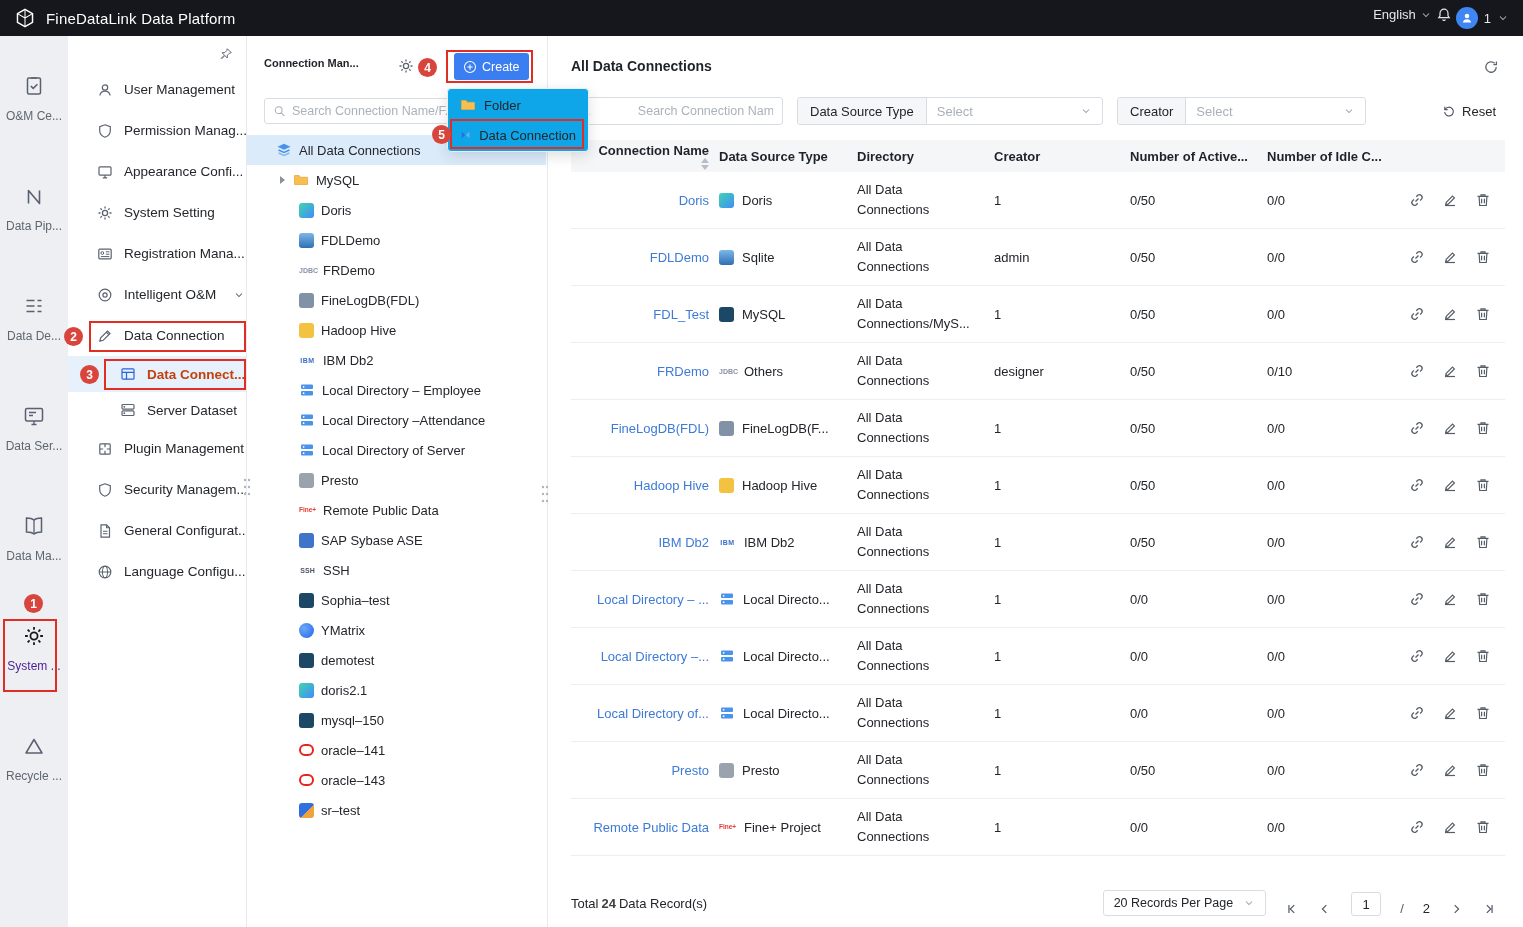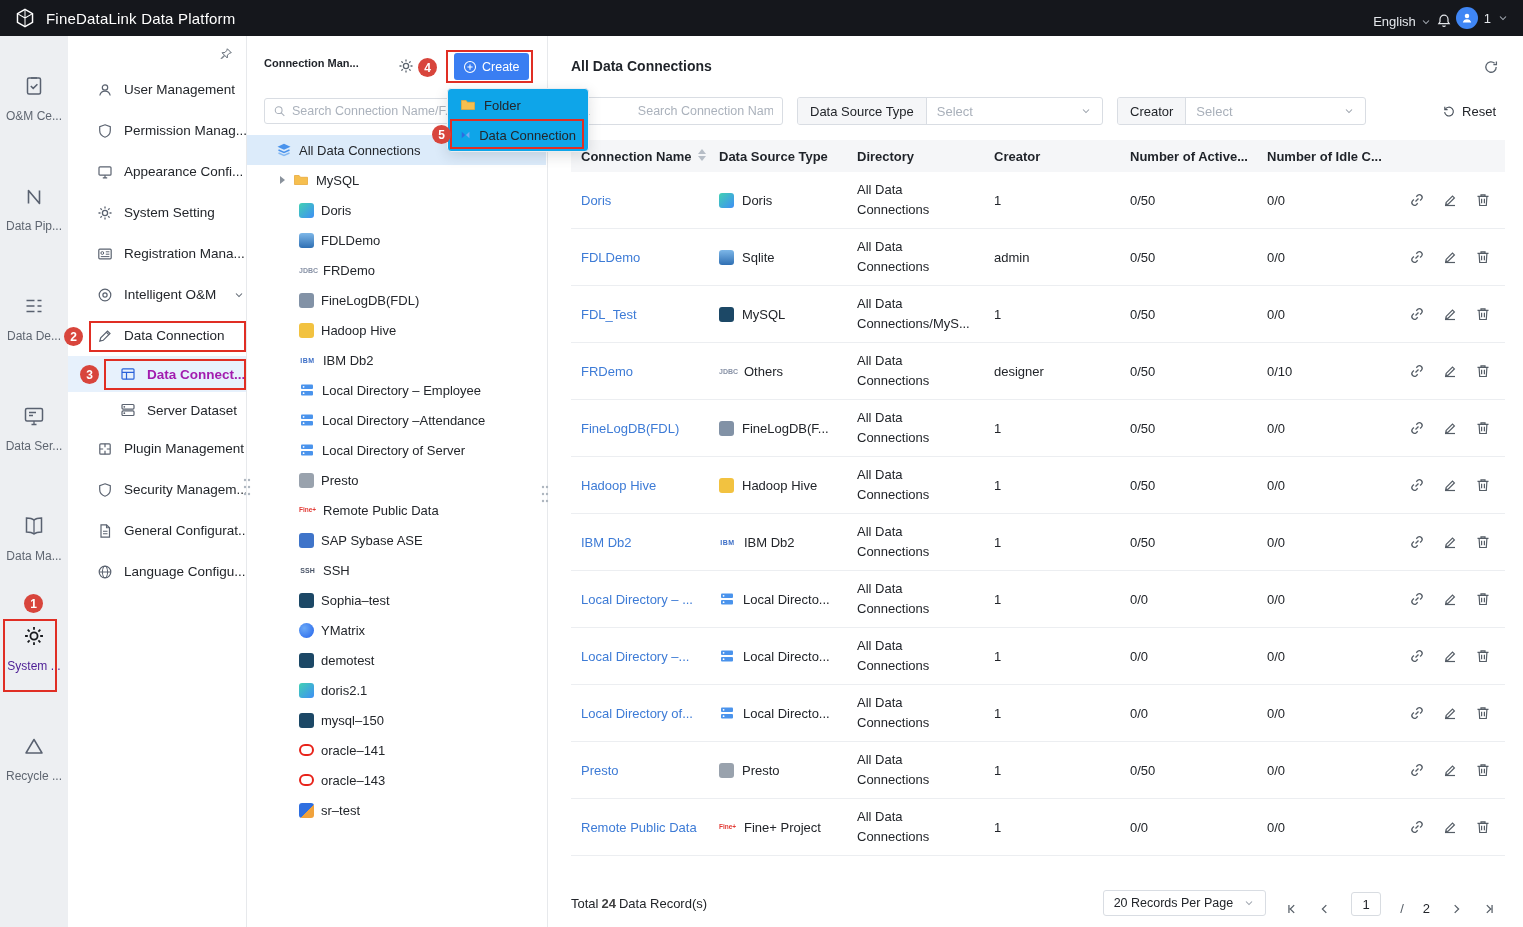--- a/index.html
+++ b/index.html
@@ -4,21 +4,21 @@
 <style>
   * { margin:0; padding:0; box-sizing:border-box; }
   body { font-family:"Liberation Sans",sans-serif; background:#9a9a9a; }
   .screen { position:relative; width:1523px; height:927px; background:#fff; overflow:hidden; font-size:13px; color:#22252a; }
   svg { display:block; }
   .s12{width:12px;height:12px} .s14{width:14px;height:14px} .s16{width:16px;height:16px} .s22{width:22px;height:22px}
 
   
   .topbar { position:absolute; top:0; left:0; right:0; height:36px; background:#15171c; display:flex; align-items:center; padding:0 14px; gap:10px; color:#fff; }
   .apptitle { font-size:15px; font-weight:500; letter-spacing:.2px; }
-  .tright { margin-left:auto; display:flex; align-items:flex-end; gap:4px; }
+  .tright { margin-left:auto; display:flex; align-items:flex-start; gap:4px; }
   .langsel { display:flex; align-items:center; gap:4px; font-size:13px; color:#e4e7eb; cursor:pointer; }
   .bell { color:#e4e7eb; cursor:pointer; }
   .avatarwrap { display:flex; align-items:center; gap:6px; cursor:pointer; }
   .avatar { width:22px; height:22px; border-radius:50%; background:#3f86f5; display:flex; align-items:center; justify-content:center; color:#fff; }
   .ucount { font-size:13px; color:#e4e7eb; }
   .tchev { color:#aab1ba; }
 
   
   .rail { position:absolute; top:36px; left:0; bottom:0; width:68px; background:#edeff2; }
   .rail-item { position:absolute; left:0; width:68px; display:flex; flex-direction:column; align-items:center; gap:12px; cursor:pointer; }
@@ -26,21 +26,21 @@
   .rlabel { font-size:12px; color:#5f6671; max-width:64px; overflow:hidden; white-space:nowrap; }
   .rail-item.active .ric { color:#17191d; }
   .rail-item.active .rlabel { color:#4c1d95; }
 
   
   .menu { position:absolute; top:36px; left:68px; bottom:0; width:179px; background:#fff; border-right:1px solid #e7e9ec; }
   .pin { position:absolute; top:11px; right:13px; color:#5c6570; cursor:pointer; }
   .mlist { position:absolute; top:33px; left:0; right:0; }
   .mitem { height:41px; display:flex; align-items:center; gap:11px; padding-left:29px; font-size:13.5px; color:#23262b; white-space:nowrap; overflow:hidden; cursor:pointer; }
   .mitem.sub { height:36px; padding-left:52px; }
-  .mitem.sel { background:#e7f1fc; color:#a21caf; font-weight:700; }
+  .mitem.sel { background:#e7f1fc; color:#c2410c; font-weight:700; }
   .micon { color:#5b6370; flex:none; }
   .mitem.sel .micon { color:#2a62d9; }
   .mchev { margin-left:6px; color:#5c6570; flex:none; }
 
   
   .panel { position:absolute; top:36px; left:247px; bottom:0; width:301px; background:#fff; border-right:1px solid #e7e9ec; }
   .ptitle { position:absolute; left:17px; top:21px; font-size:11px; font-weight:700; color:#1f2329; }
   .pgear { position:absolute; left:151px; top:22px; color:#5c6570; cursor:pointer; }
   .createbtn { position:absolute; left:207px; top:17px; height:27px; padding:0 9px; background:#3a7ef2; color:#fff; border:none; border-radius:3px; display:flex; align-items:center; gap:5px; font-size:12.5px; font-family:inherit; cursor:pointer; }
   .psearch { position:absolute; left:17px; top:62px; width:268px; height:26px; border:1px solid #d9dde3; border-radius:3px; display:flex; align-items:center; gap:6px; padding:0 8px; color:#a9b0ba; background:#fff; }
@@ -82,21 +82,21 @@
   .msearch { width:212px;gap:47px; }
   .combo { display:flex; align-items:stretch; height:28px; border:1px solid #d9dde3; border-radius:3px; overflow:hidden; background:#fff; }
   .combo .lab { background:#f5f6f8; padding:0 12px; display:flex; align-items:center; font-size:13px; color:#22252a; border-right:1px solid #d9dde3; white-space:nowrap; }
   .combo .val { flex:1; display:flex; align-items:center; justify-content:space-between; padding:0 10px; color:#a9b0ba; font-size:13px; cursor:pointer; }
   .chevg { color:#9aa1ab; }
   .resetbtn { margin-left:auto; display:flex; align-items:center; gap:6px; border:none; background:transparent; font-size:13px; font-family:inherit; color:#22252a; cursor:pointer; }
   .resetbtn svg { color:#4a525c; }
 
   .thead { position:absolute; top:104px; left:23px; right:18px; height:32px; background:#f5f6f8; display:flex; align-items:center; font-weight:700; font-size:13px; color:#1f2329; }
   .cell { padding-left:10px; white-space:nowrap; overflow:hidden; }
-  .c1{width:138px; display:flex; align-items:flex-start;} .c2{width:138px;} .c3{width:137px;} .c4{width:136px;} .c5{width:137px;} .c6{width:134px;} .c7{flex:1; display:flex; gap:17px; padding-left:18px;}
+  .c1{width:138px; display:flex; align-items:flex-end;flex-direction:column;} .c2{width:138px;} .c3{width:137px;} .c4{width:136px;} .c5{width:137px;} .c6{width:134px;} .c7{flex:1; display:flex; gap:17px; padding-left:18px;}
   .sort { display:inline-flex; flex-direction:column; gap:2px; margin-left:6px; cursor:pointer; }
   .sort i { display:block; width:0; height:0; border-left:4px solid transparent; border-right:4px solid transparent; }
   .sort .tu { border-bottom:5px solid #b6bdc6; }
   .sort .tdn { border-top:5px solid #b6bdc6; }
   .tbody { position:absolute; top:136px; left:23px; right:18px; }
   .tr { height:57px; display:flex; align-items:center; border-bottom:1px solid #eceef1; font-size:13px; }
   .tr .c1 a { color:#3d7bd6; text-decoration:none; cursor:pointer; }
   .tr .c2 { display:flex; align-items:center; gap:8px; }
   .tr .c3 { white-space:normal; padding-right:34px; line-height:1.55; }
   .act { color:#555d66; cursor:pointer; }

